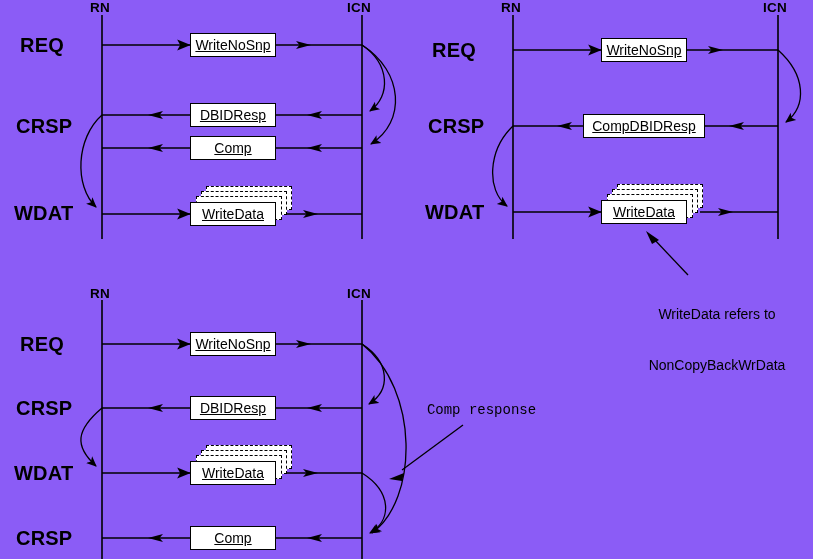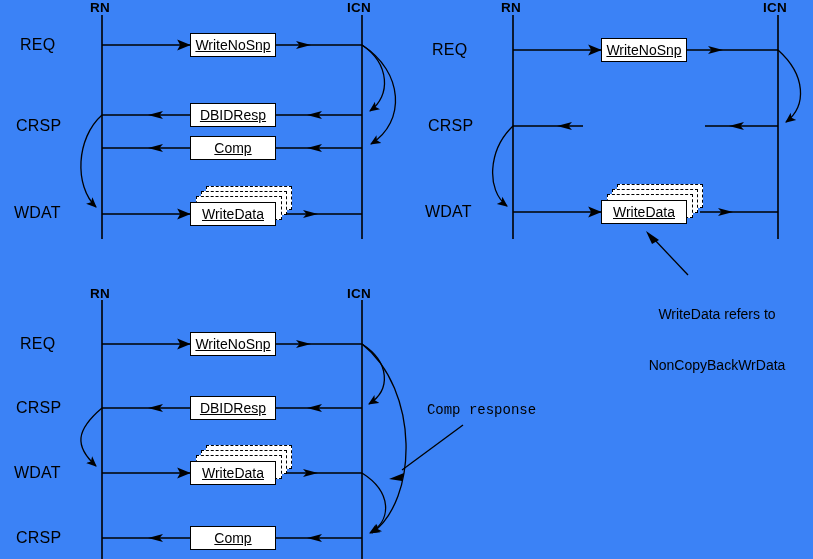--- a/index.html
+++ b/index.html
@@ -8,21 +8,21 @@
     background: #ffffff;
   }
   body {
     font-family: "Liberation Sans", sans-serif;
     color: #000000;
   }
   #canvas {
     position: relative;
     width: 813px;
     height: 559px;
-    background: #3b82f6;
+    background: #8b5cf6;
     overflow: hidden;
   }
   svg.layer {
     position: absolute;
     left: 0;
     top: 0;
     width: 813px;
     height: 559px;
   }
   .lbl {
@@ -30,21 +30,22 @@
     font-size: 14px;
     line-height: 14px;
     white-space: nowrap;
     letter-spacing: 0.2px;
   }
   .agent-lbl {
     font-size: 13.5px;
     font-weight: bold;
   }
   .chan-lbl {
-    font-size: 16px;
+    font-size: 20px;
+    font-weight: bold;
   }
   .msgbox {
     position: absolute;
     box-sizing: border-box;
     border: 1px solid #000;
     background: #ffffff;
     font-size: 14px;
     line-height: 1;
     display: flex;
     align-items: center;
@@ -190,20 +191,21 @@
   <div class="msgbox" style="left:190px; top:202px; width:86px; height:24px;">WriteData</div>
 
   <div class="lbl agent-lbl" style="left:501px; top:1px;">RN</div>
   <div class="lbl agent-lbl" style="left:763px; top:1px;">ICN</div>
 
   <div class="lbl chan-lbl" style="left:432px; top:43px;">REQ</div>
   <div class="lbl chan-lbl" style="left:428px; top:119px;">CRSP</div>
   <div class="lbl chan-lbl" style="left:425px; top:205px;">WDAT</div>
 
   <div class="msgbox" style="left:601px; top:38px; width:86px; height:24px;">WriteNoSnp</div>
+  <div class="msgbox" style="left:583px; top:114px; width:122px; height:24px;">CompDBIDResp</div>
 
   <div class="ghost" style="left:617px; top:184px; width:86px; height:24px;"></div>
   <div class="ghost" style="left:612px; top:189px; width:86px; height:24px;"></div>
   <div class="ghost" style="left:607px; top:194px; width:86px; height:24px;"></div>
   <div class="msgbox" style="left:601px; top:200px; width:86px; height:24px;">WriteData</div>
 
   <div class="note" style="left:617px; top:272px; width:200px;">
     <div>WriteData refers to</div>
     <div>NonCopyBackWrData</div>
   </div>

